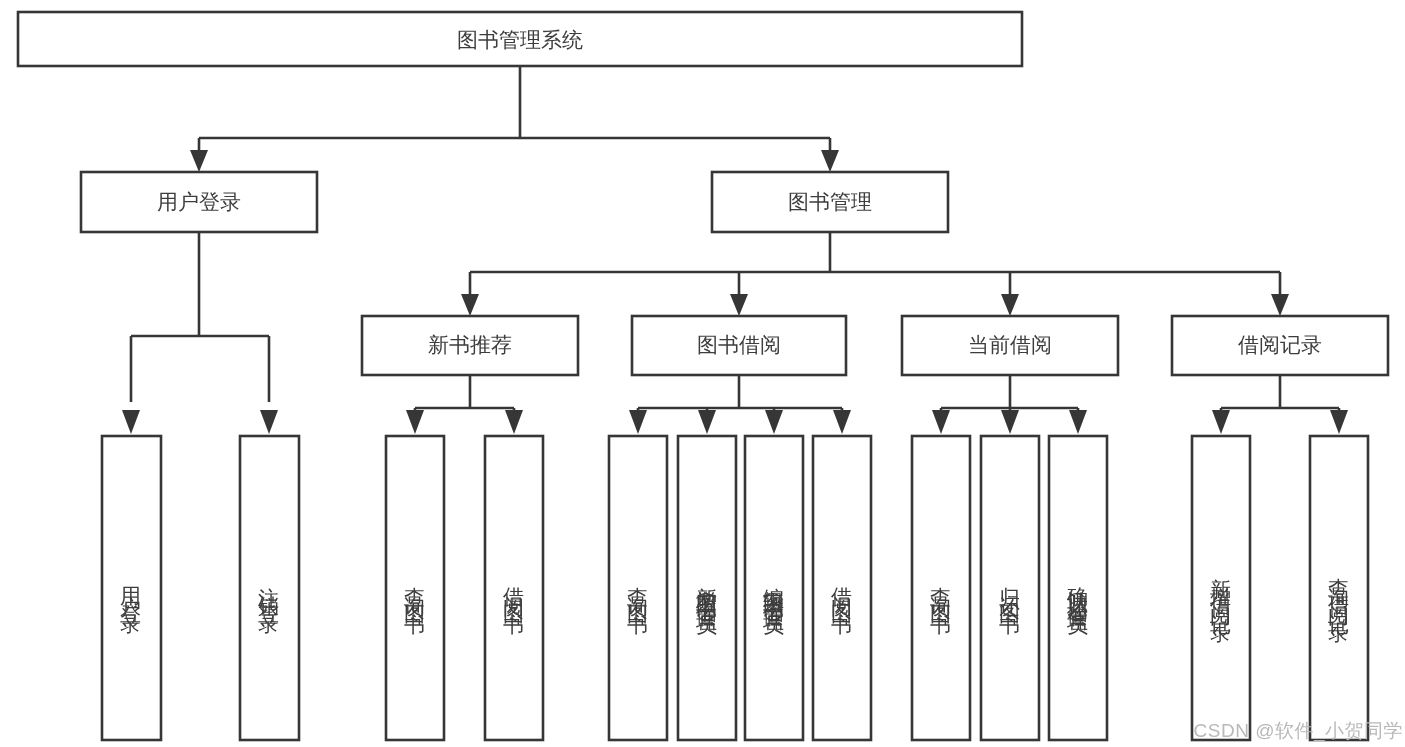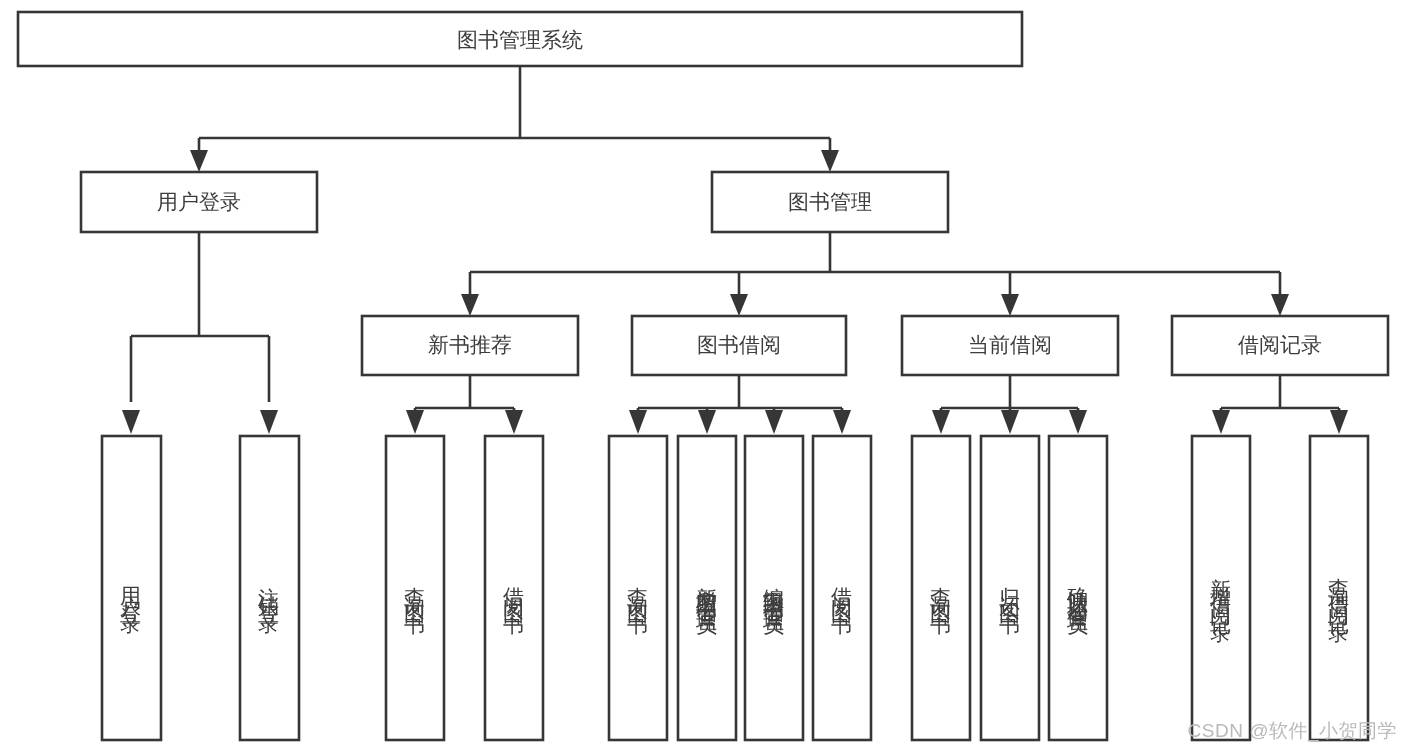--- a/index.html
+++ b/index.html
@@ -48,21 +48,21 @@
     dominant-baseline: middle;
   }
   .node-label-v {
     fill: #3d3d3d;
     font-family: "Liberation Sans", "DejaVu Sans", sans-serif;
     font-size: 21px;
     text-anchor: middle;
   }
   .watermark {
     position: absolute;
-    right: 8px;
+    right: 2px;
     bottom: 3px;
     font-family: "Liberation Sans", "DejaVu Sans", sans-serif;
     font-size: 19px;
     color: #b9b9b9;
     letter-spacing: 0.5px;
     white-space: nowrap;
     pointer-events: none;
   }
 </style>
 </head>

